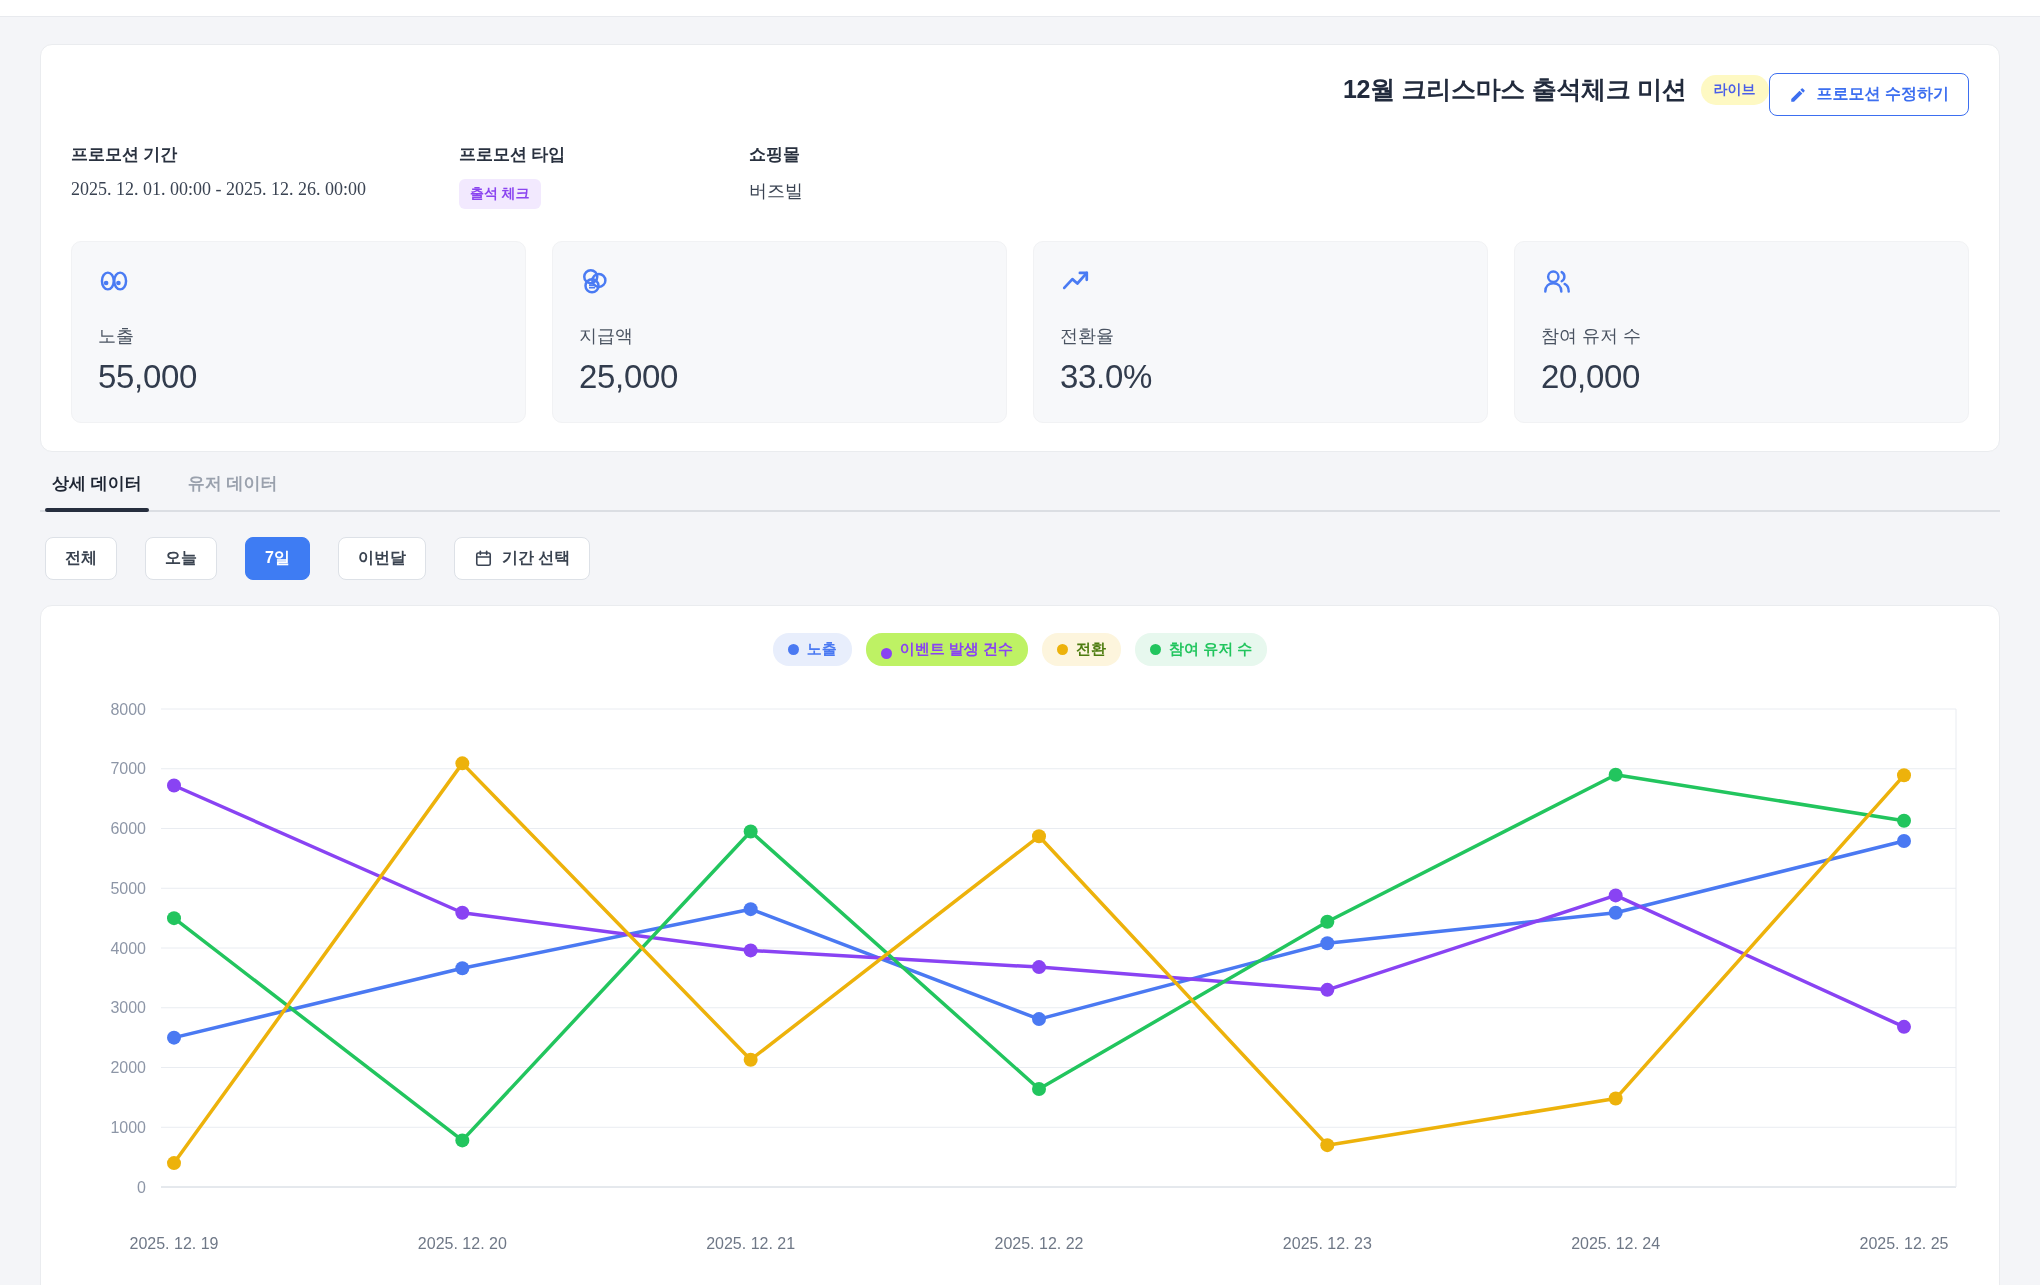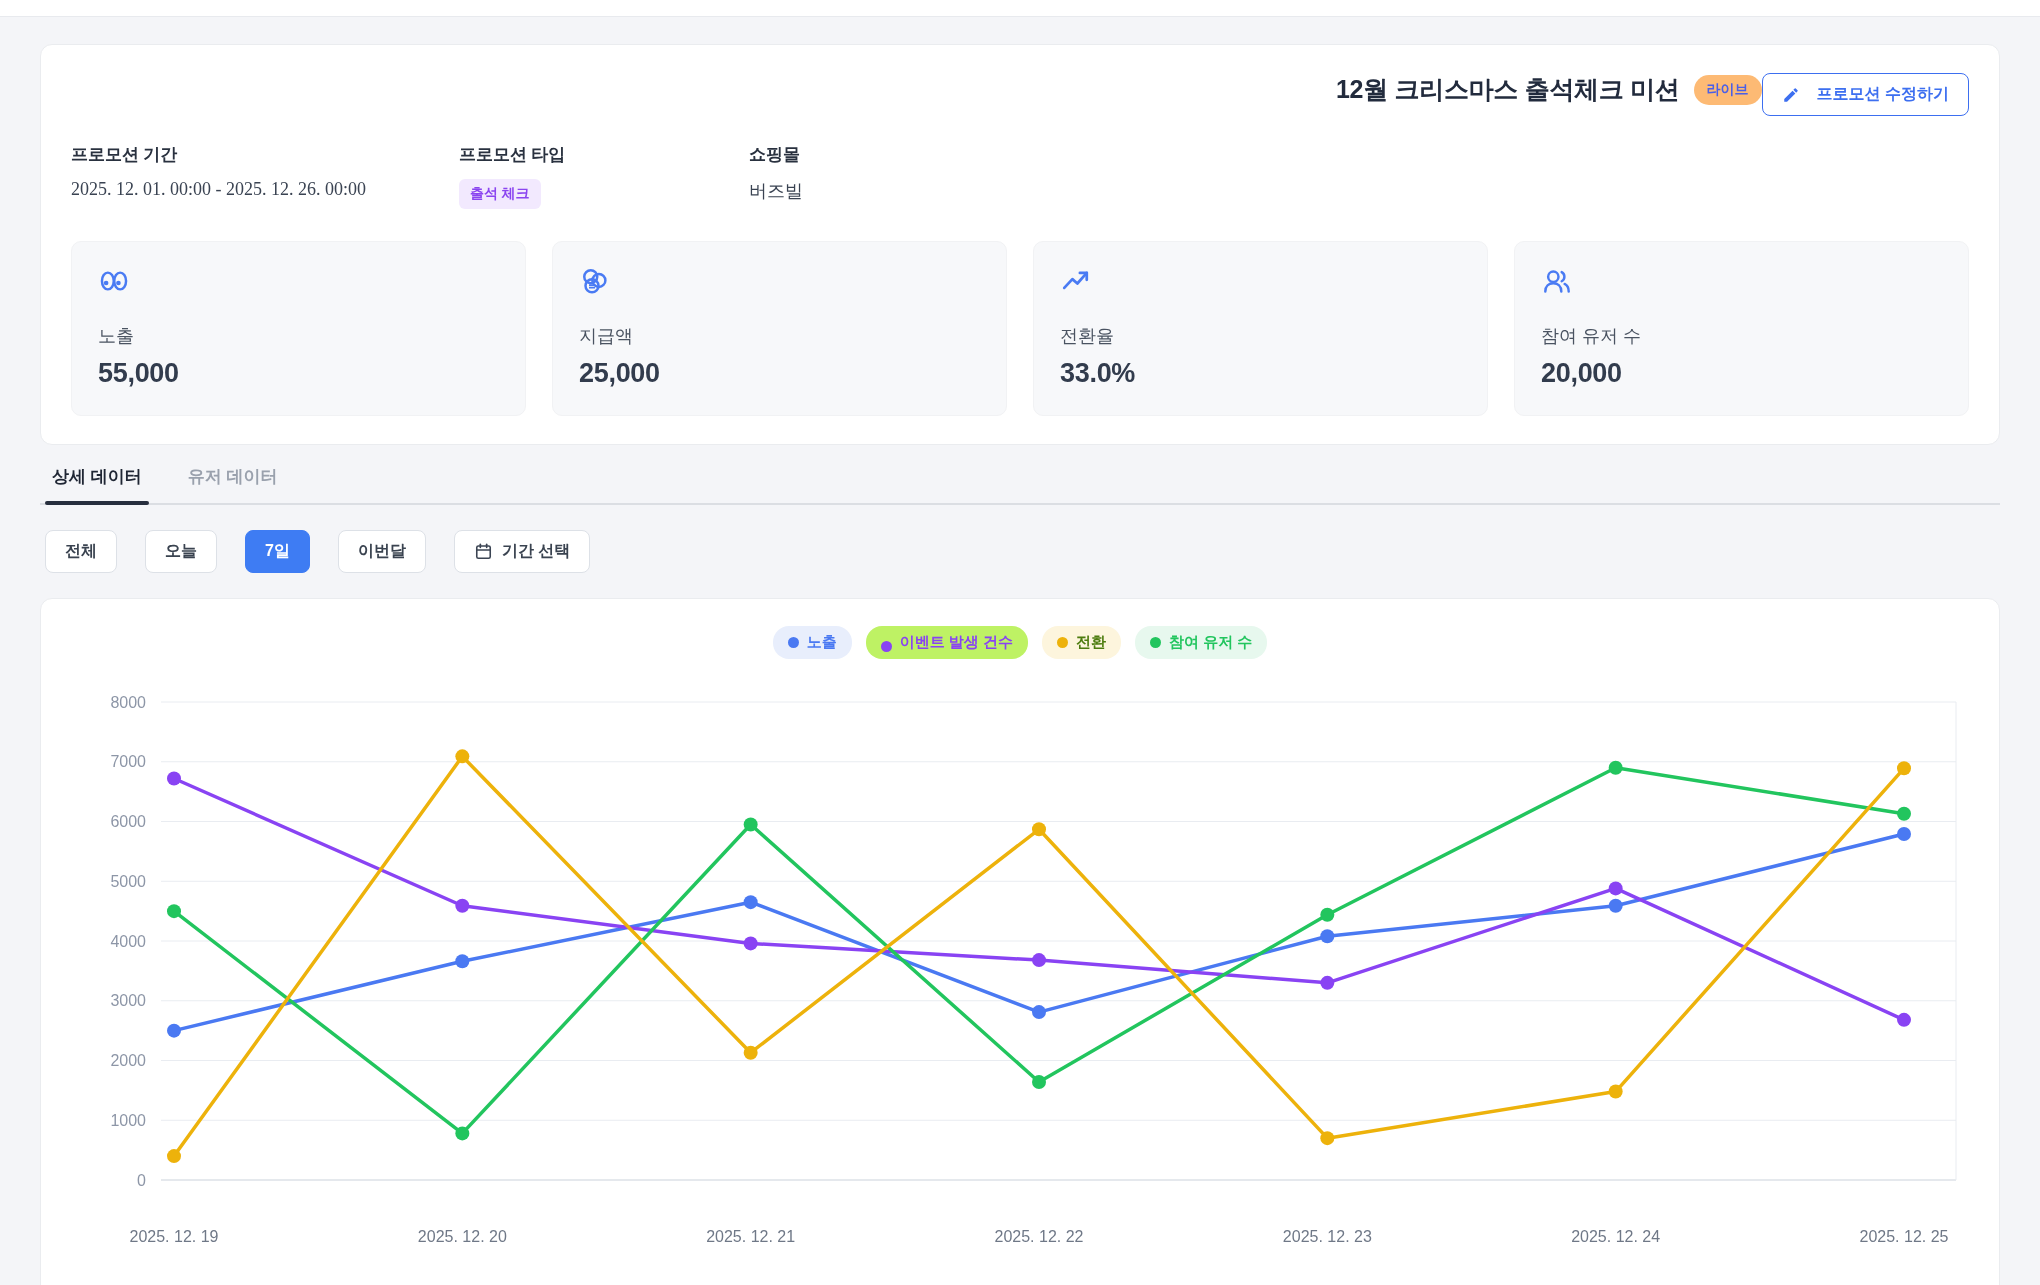--- a/index.html
+++ b/index.html
@@ -9,34 +9,34 @@
   .topbar { height:17px; background:#ffffff; border-bottom:1px solid #e8eaee; }
 
   .container { padding:0 40px; }
 
   .card { background:#ffffff; border:1px solid #eaecef; border-radius:12px; }
 
   .header-card { margin-top:27px; padding:28px 30px; }
   .title-row { display:flex; align-items:flex-start; justify-content:flex-end; }
   .title-left { display:flex; align-items:center; gap:14px; }
   .page-title { font-size:25px; font-weight:800; color:#222b3d; letter-spacing:-0.3px; }
-  .live-badge { background:#fdba74; color:#4a5fe8; font-size:14px; font-weight:700; padding:6px 13px; border-radius:15px; }
-  .edit-btn { display:flex; align-items:center; gap:17px; background:#ffffff; border:1.5px solid #3d6ff0; color:#3d6ff0; font-size:16px; font-weight:700; padding:10px 19px; border-radius:8px; cursor:pointer; font-family:inherit; }
+  .live-badge { background:#fef9c3; color:#4a5fe8; font-size:14px; font-weight:700; padding:6px 13px; border-radius:15px; }
+  .edit-btn { display:flex; align-items:center; gap:10px; background:#ffffff; border:1.5px solid #3d6ff0; color:#3d6ff0; font-size:16px; font-weight:700; padding:10px 19px; border-radius:8px; cursor:pointer; font-family:inherit; }
 
   .info-row { display:flex; margin-top:27px;font-family:Liberation Serif, serif; }
   .info-col1 { width:388px; }
   .info-col2 { width:290px; }
   .info-label { font-size:17px; font-weight:800; color:#29313f; margin-bottom:13px; }
   .info-value { font-size:18px; color:#3a4352; }
   .type-badge { display:inline-block; background:#f2e9fe; color:#8b45f0; font-size:14px; font-weight:700; padding:6px 11px; border-radius:6px; }
 
   .stats-row { display:grid; grid-template-columns:repeat(4,1fr); gap:26px; margin-top:32px; }
   .stat-card { background:#f7f8fa; border:1px solid #f1f2f4; border-radius:10px; padding:24px 26px 26px; }
   .stat-label { font-size:18px; color:#4a5361; margin-top:24px; }
-  .stat-value { font-size:27px; font-weight:700; color:#323c4d; margin-top:10px; letter-spacing:-0.3px; }
+  .stat-value { font-size:33px; font-weight:400; color:#323c4d; margin-top:10px; letter-spacing:-0.3px; }
 
   .tabs { margin-top:20px; border-bottom:2px solid #dbdee3; display:flex; padding-left:5px; }
   .tab { font-size:17px; font-weight:700; color:#9aa1ad; padding:0 7px 15px; margin-right:32px; position:relative; cursor:pointer; }
   .tab.active { color:#1f2634; }
   .tab.active::after { content:''; position:absolute; left:0; right:0; bottom:-2px; height:4px; background:#262e3e; border-radius:2px; }
 
   .filters { display:flex; gap:28px; margin-top:25px; padding-left:5px; }
   .filter-btn { display:flex; align-items:center; gap:9px; background:#ffffff; border:1px solid #dde1e7; border-radius:8px; padding:10px 19px; font-size:16px; font-weight:700; color:#3a4350; cursor:pointer; font-family:inherit; }
   .filter-btn.active { background:#3e7cf3; border-color:#3e7cf3; color:#ffffff; }
 

